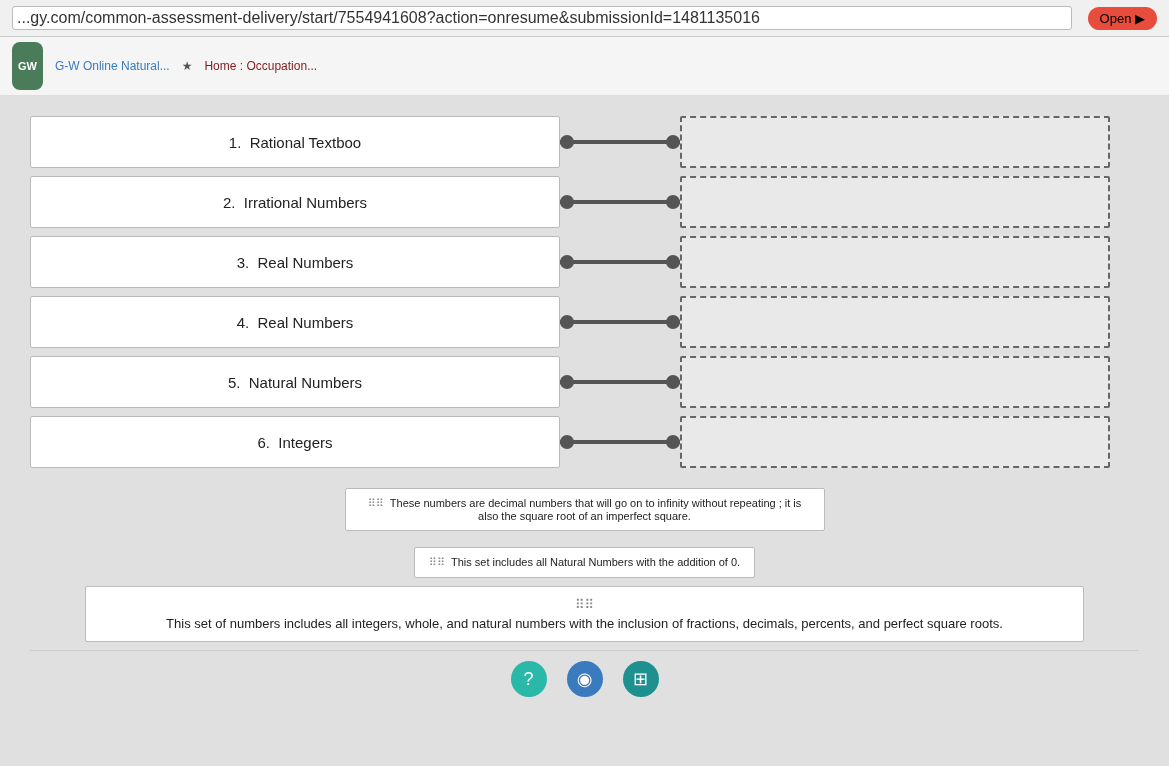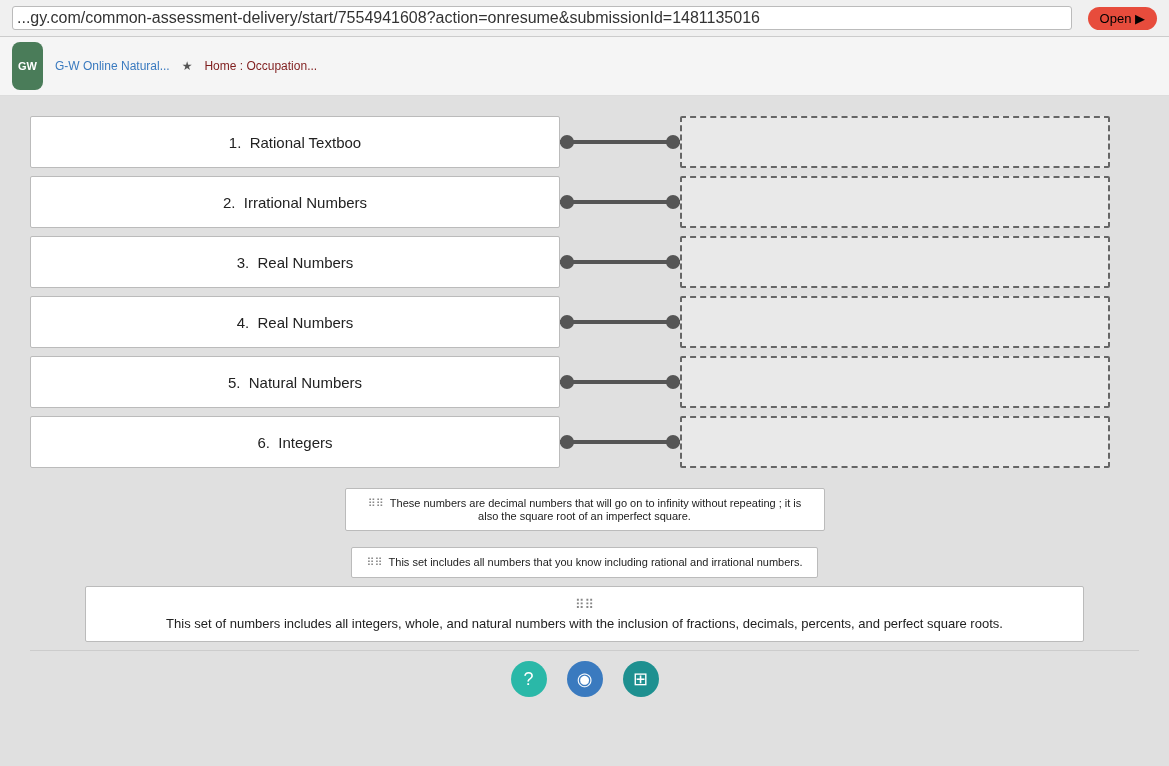--- a/index.html
+++ b/index.html
@@ -288,26 +288,26 @@
 
     <div class="clue-row">
       <div class="clue-item">
         <span class="drag-handle">⠿⠿</span><span>These numbers are decimal numbers that will go on to infinity without repeating ; it is also the square root of an imperfect square.</span>
       </div>
     </div>
 
     <div class="clue-row">
     </div>
 
-
     <div class="clue-row">
       <div class="clue-item">
-        <span class="drag-handle">⠿⠿</span><span>This set includes all numbers that you know including rational and irrational numbers.</span>
-      </div>
-    </div>
+        <span class="drag-handle">⠿⠿</span><span>This set includes all Natural Numbers with the addition of 0.</span>
+      </div>
+    </div>
+
 
     <div class="clue-row">
       <div class="clue-item-wide">
         <div style="font-size:13px;color:#888;margin-bottom:4px;">⠿⠿</div>
         <span>This set of numbers includes all integers, whole, and natural numbers with the inclusion of fractions, decimals, percents, and perfect square roots.</span>
       </div>
     </div>
   </div>
 
   <div class="bottom-toolbar">

